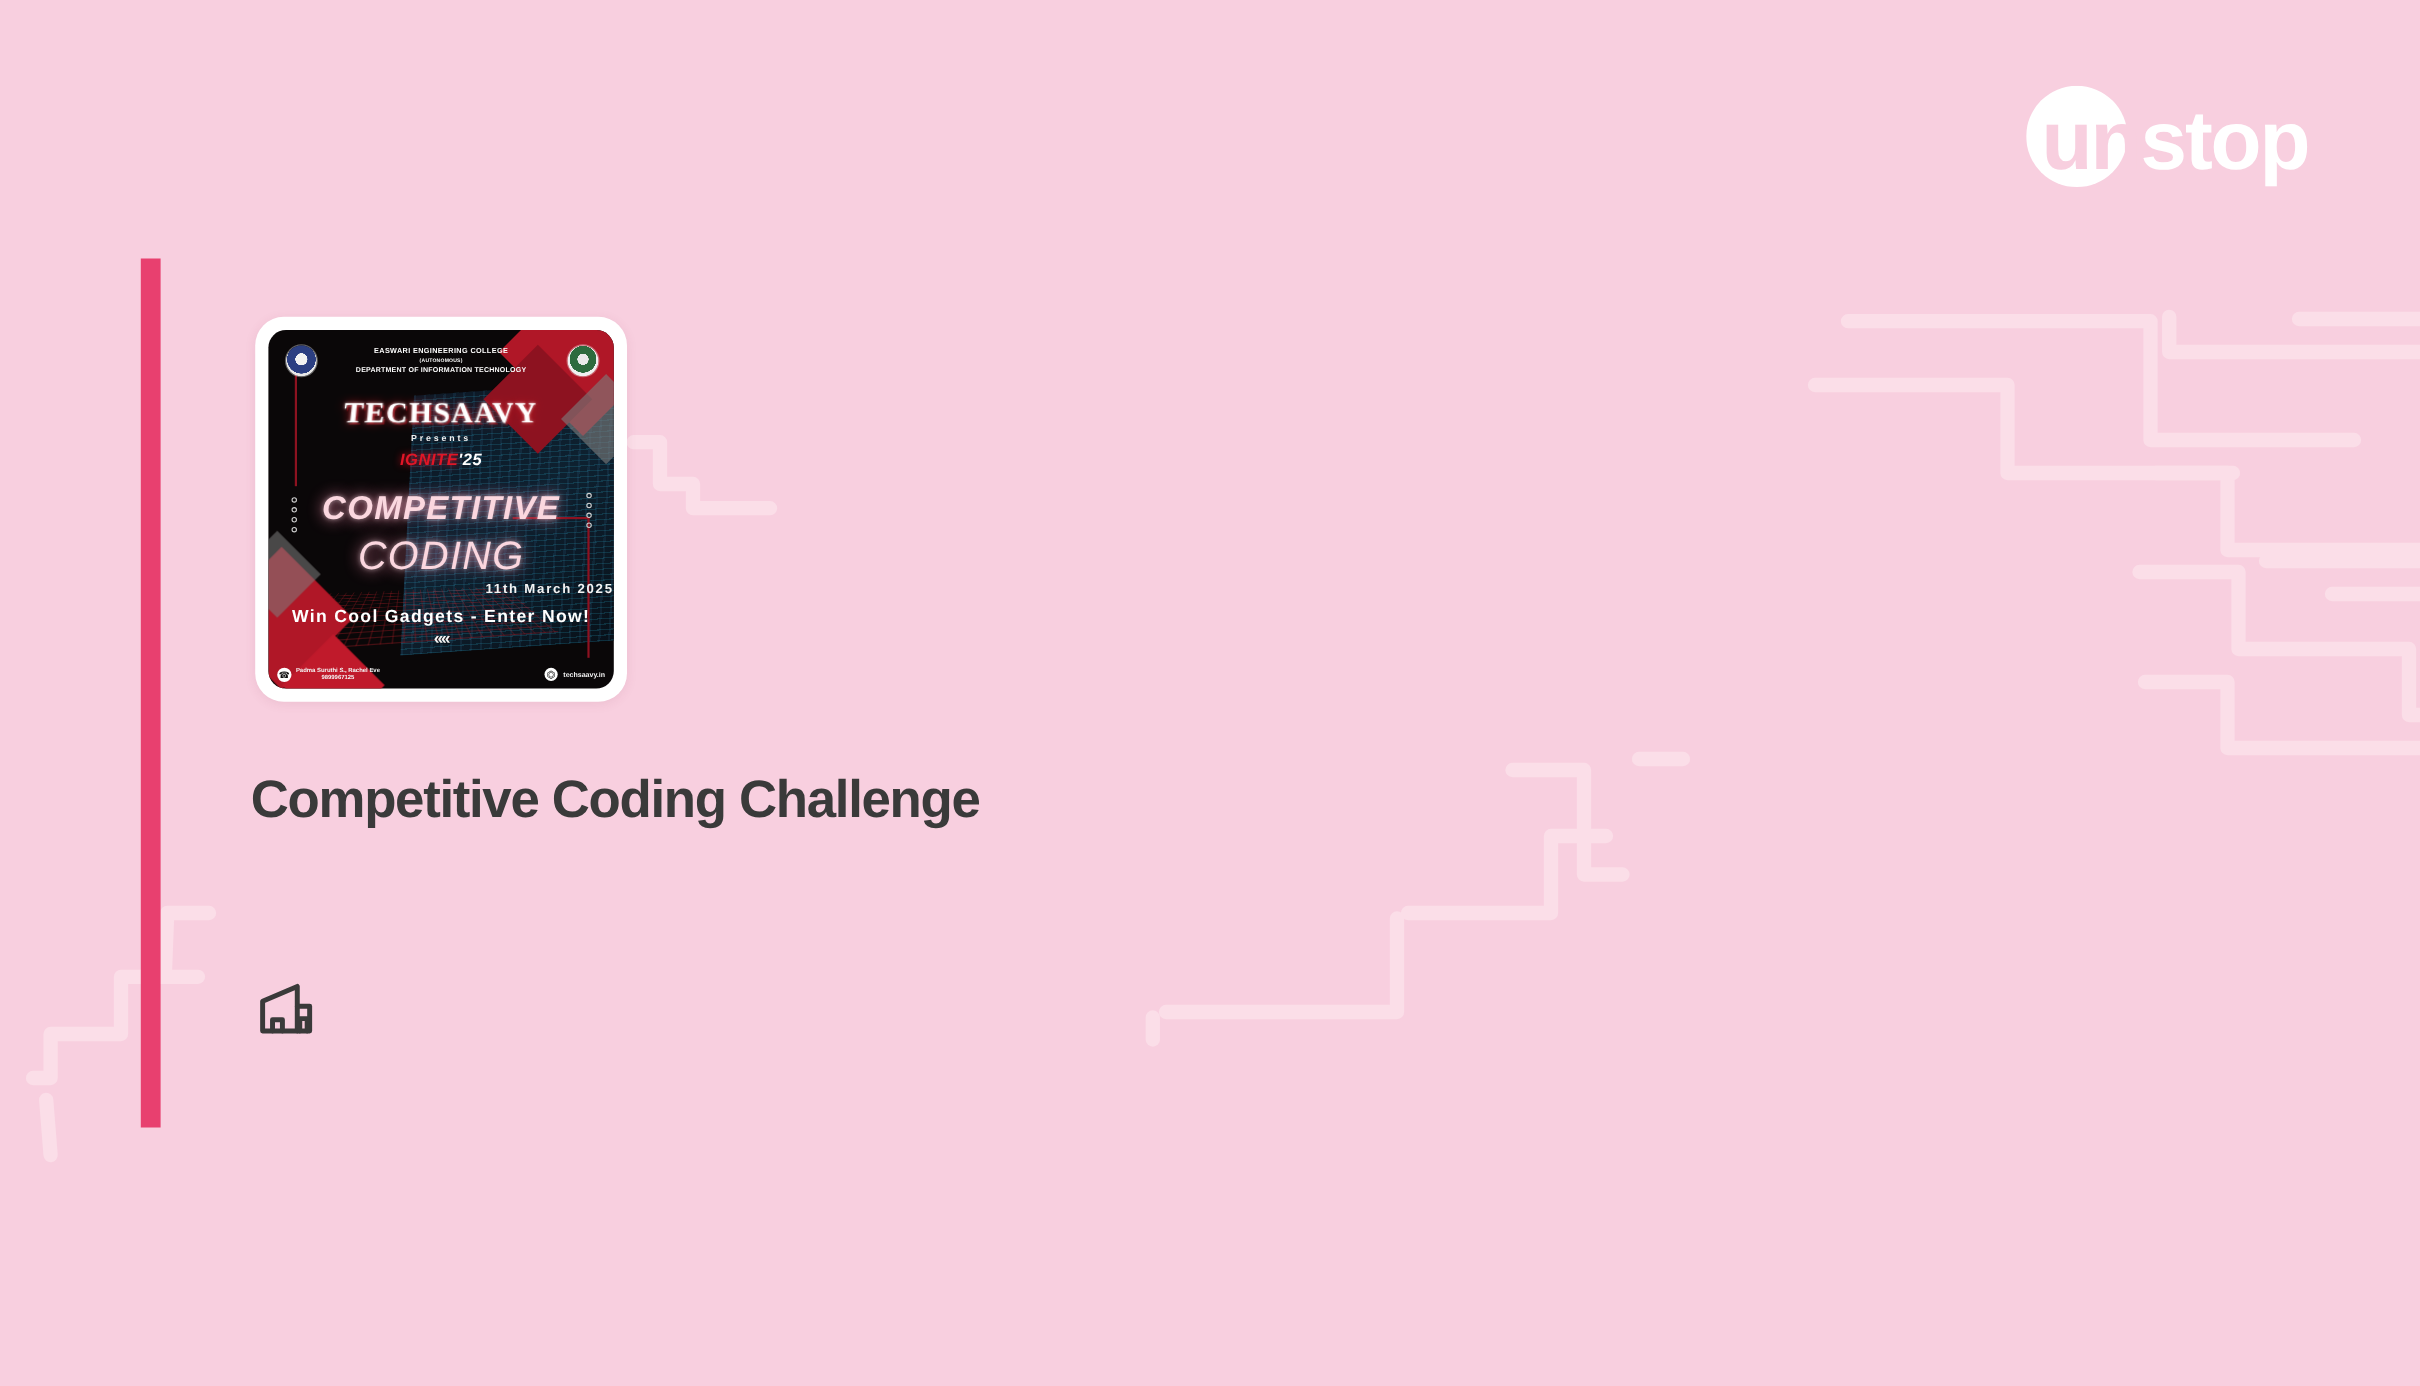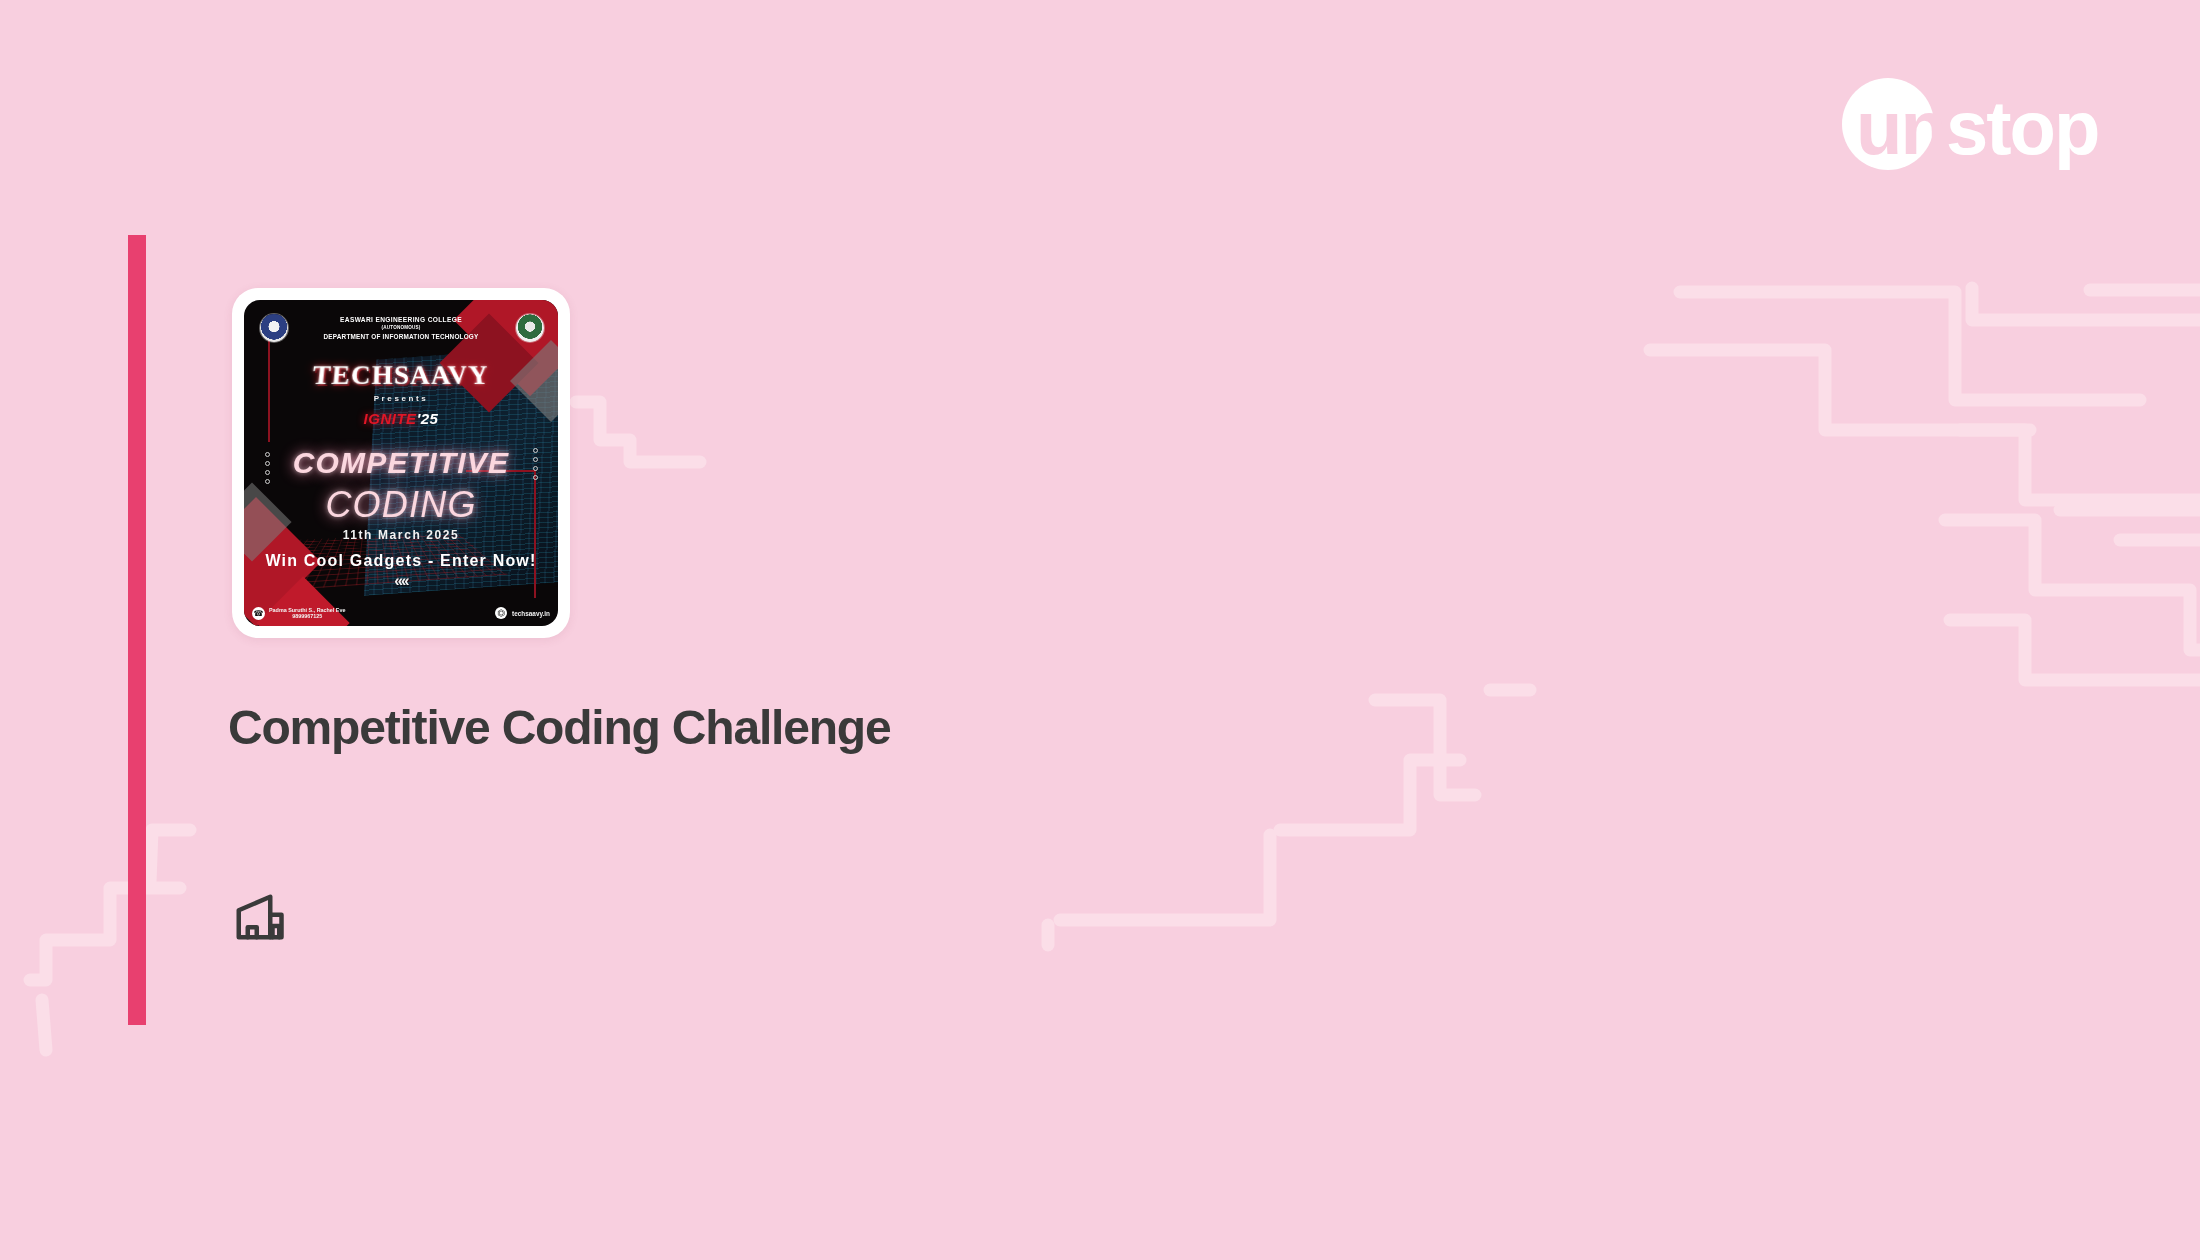--- a/index.html
+++ b/index.html
@@ -140,21 +140,21 @@
     text-shadow:0 0 14px rgba(255,140,175,.9), 0 0 5px rgba(255,255,255,.55);
   }
   .p-main2 {
     position:absolute; top:184px; left:0; right:0;
     font-size:36px; font-weight:normal; font-style:italic;
     letter-spacing:1.2px; color:#fbd7df;
     text-shadow:0 0 14px rgba(255,140,175,.9), 0 0 5px rgba(255,255,255,.55);
   }
   .p-date {
     position:absolute; top:228px; left:0; right:0;
-    font-size:12px; font-weight:bold; letter-spacing:1.6px; color:#f3f3f3;
+    font-size:12px; font-weight:bold; letter-spacing:1.6px; color:#f3f3f3;text-align:right;
   }
   .p-tagline {
     position:absolute; top:252px; left:0; right:0;
     font-size:16px; font-weight:bold; letter-spacing:1.2px; color:#fff;
   }
   .p-chevrons {
     position:absolute; top:272px; left:0; right:0;
     font-size:16px; font-weight:bold; letter-spacing:-2px; color:#f2f2f2;
     text-shadow:1px 1px 0 rgba(0,0,0,.6);
   }

